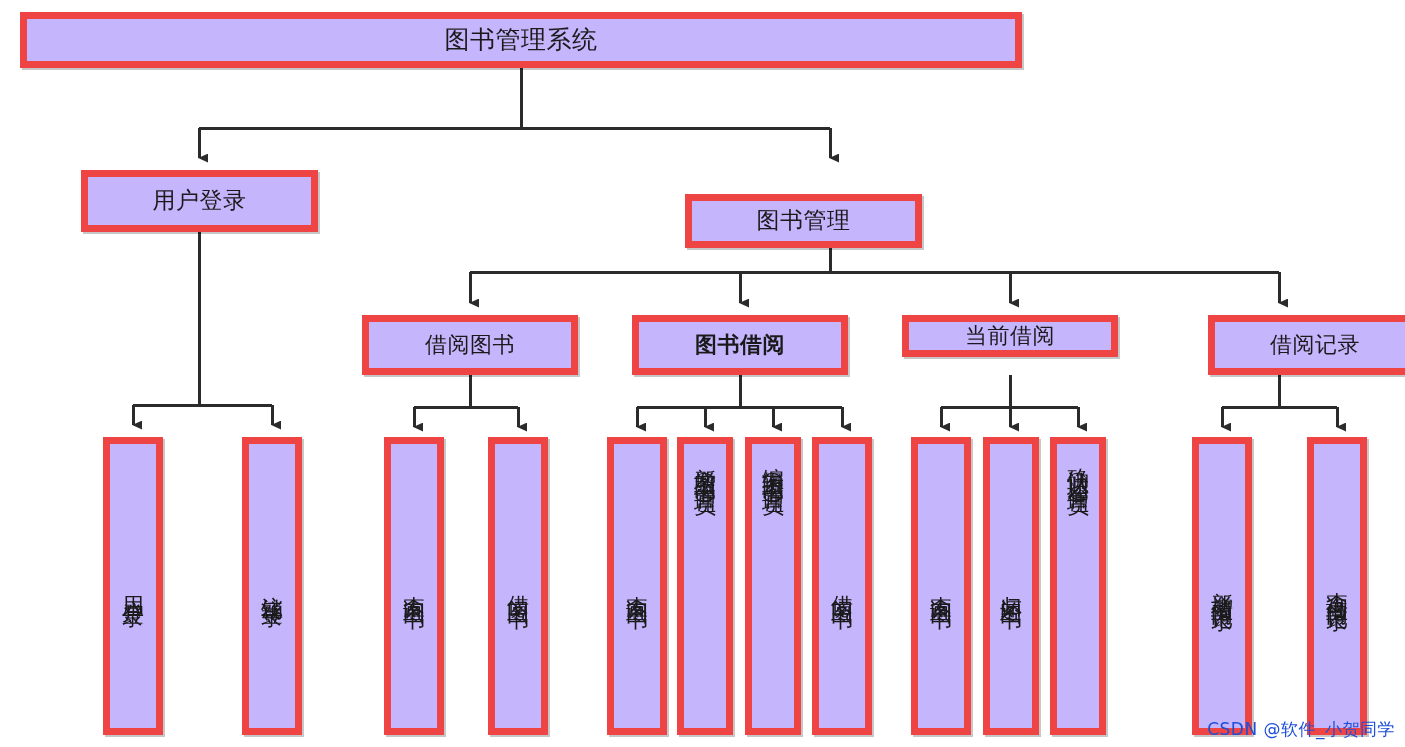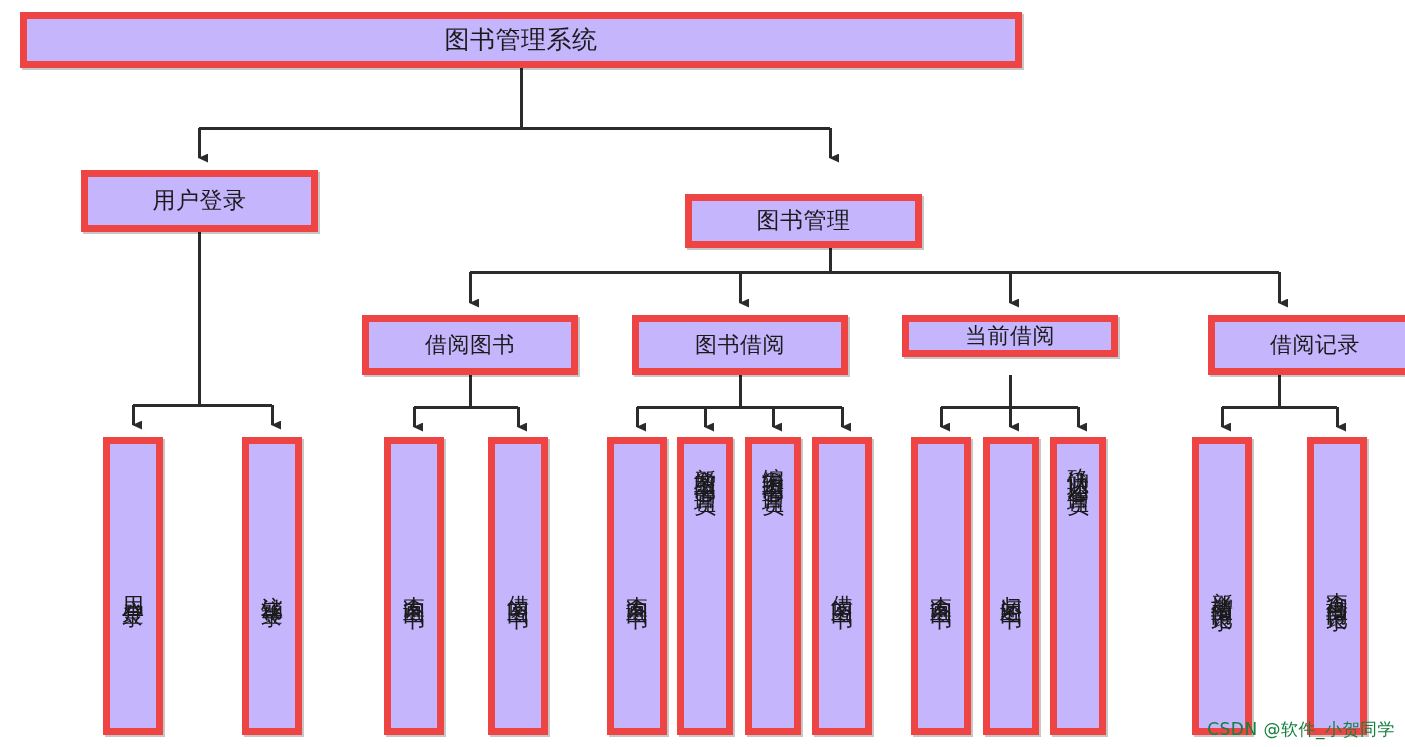--- a/index.html
+++ b/index.html
@@ -69,21 +69,21 @@
   }
   .node.vertical.centered {
     align-items: center;
     padding-top: 0;
   }
   #watermark {
     position: absolute;
     right: 10px;
     bottom: 6px;
     font-size: 17px;
-    color: #15803d;
+    color: #1d4ed8;
     letter-spacing: 0.5px;
     white-space: nowrap;
     pointer-events: none;
   }
 </style>
 </head>
 <body>
 
 <div id="diagram-root">
 
@@ -146,21 +146,21 @@
   <div class="node horizontal lvl-1" style="left:81px; top:170px; width:237px; height:62px;">
     <span class="node-label">用户登录</span>
   </div>
   <div class="node horizontal lvl-1" style="left:685px; top:170px; width:237px; height:54px;margin-top:24px;">
     <span class="node-label">图书管理</span>
   </div>
 
   <div class="node horizontal lvl-2" style="left:362px; top:315px; width:216px; height:60px;">
     <span class="node-label">借阅图书</span>
   </div>
-  <div class="node horizontal lvl-2" style="left:632px; top:315px; width:216px; height:60px;">
+  <div class="node horizontal lvl-2" style="left:632px; top:315px; width:216px; height:60px;font-weight:bold;">
     <span class="node-label">图书借阅</span>
   </div>
   <div class="node horizontal lvl-2" style="left:902px; top:315px; width:216px; height:42px;">
     <span class="node-label">当前借阅</span>
   </div>
   <div class="node horizontal lvl-2" style="left:1208px; top:315px; width:214px; height:60px;">
     <span class="node-label">借阅记录</span>
   </div>
 
   <div class="node vertical centered" style="left:103px; top:437px; width:60px; height:298px;">

